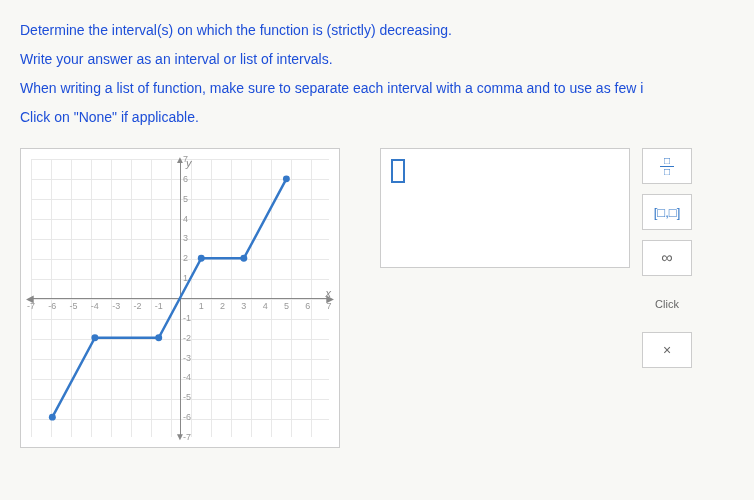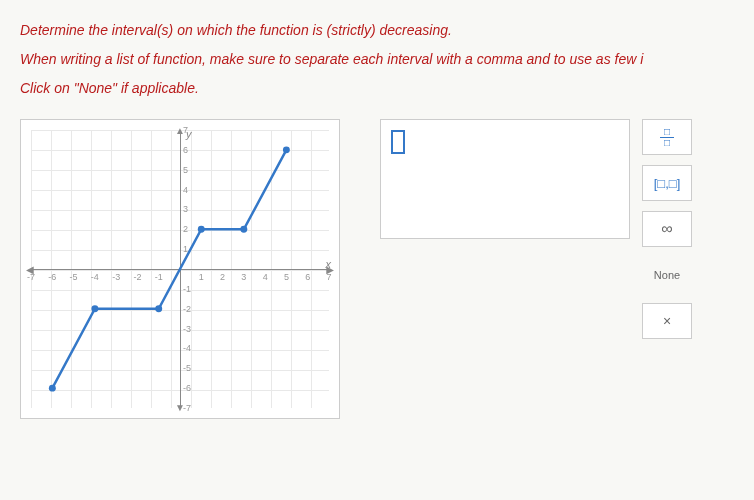--- a/index.html
+++ b/index.html
@@ -5,21 +5,21 @@
     * { box-sizing: border-box; margin: 0; padding: 0; }
     body {
       font-family: Arial, sans-serif;
       background: #f8f8f5;
       padding: 20px;
       color: #555;
       width: 754px;
       height: 500px;
       overflow: hidden;
     }
-    .question-text { font-size: 14px; line-height: 1.5; margin-bottom: 8px; color: #b91c1c; font-style: italic; }
+    .question-text { font-size: 14px; line-height: 1.5; margin-bottom: 8px; color: #1d4ed8; }
     .content-row { display: flex; margin-top: 20px; gap: 40px; align-items: flex-start; }
     .graph-box {
       width: 320px; height: 300px;
       border: 1px solid #ccc;
       background: #fff;
       position: relative;
       padding: 10px;
     }
     .graph-inner {
       width: 100%; height: 100%;
@@ -69,20 +69,21 @@
     .palette-btn.interval { color: #3478c8; font-size: 13px; }
     .palette-btn.inf { font-size: 16px; }
     .palette-btn.none { font-size: 11px; border: none; background: transparent; }
     .palette-btn.x { font-size: 14px; }
   </style>
 </head>
 <body>
 
 <div class="question">
   <p class="question-text">Determine the interval(s) on which the function is (strictly) decreasing.</p>
+  <p class="question-text">Write your answer as an interval or list of intervals.</p>
   <p class="question-text">When writing a list of function, make sure to separate each interval with a comma and to use as few i</p>
   <p class="question-text">Click on "None" if applicable.</p>
 </div>
 
 <div class="content-row">
   <div class="graph-box">
     <div class="graph-inner">
       <div class="axis-x"></div>
       <div class="axis-y"></div>
       <span class="arrow-r">▶</span>
@@ -137,17 +138,17 @@
     <div class="answer-box">
       <span class="answer-placeholder"></span>
     </div>
     <div class="palette">
       <div class="palette-btn fraction">
         <span class="top">□</span>
         <span class="bot">□</span>
       </div>
       <div class="palette-btn interval">[□,□]</div>
       <div class="palette-btn inf">∞</div>
-      <div class="palette-btn none">None</div>
+      <div class="palette-btn none">Click</div>
       <div class="palette-btn x">×</div>
     </div>
   </div>
 </div>
 
 </body></html>

